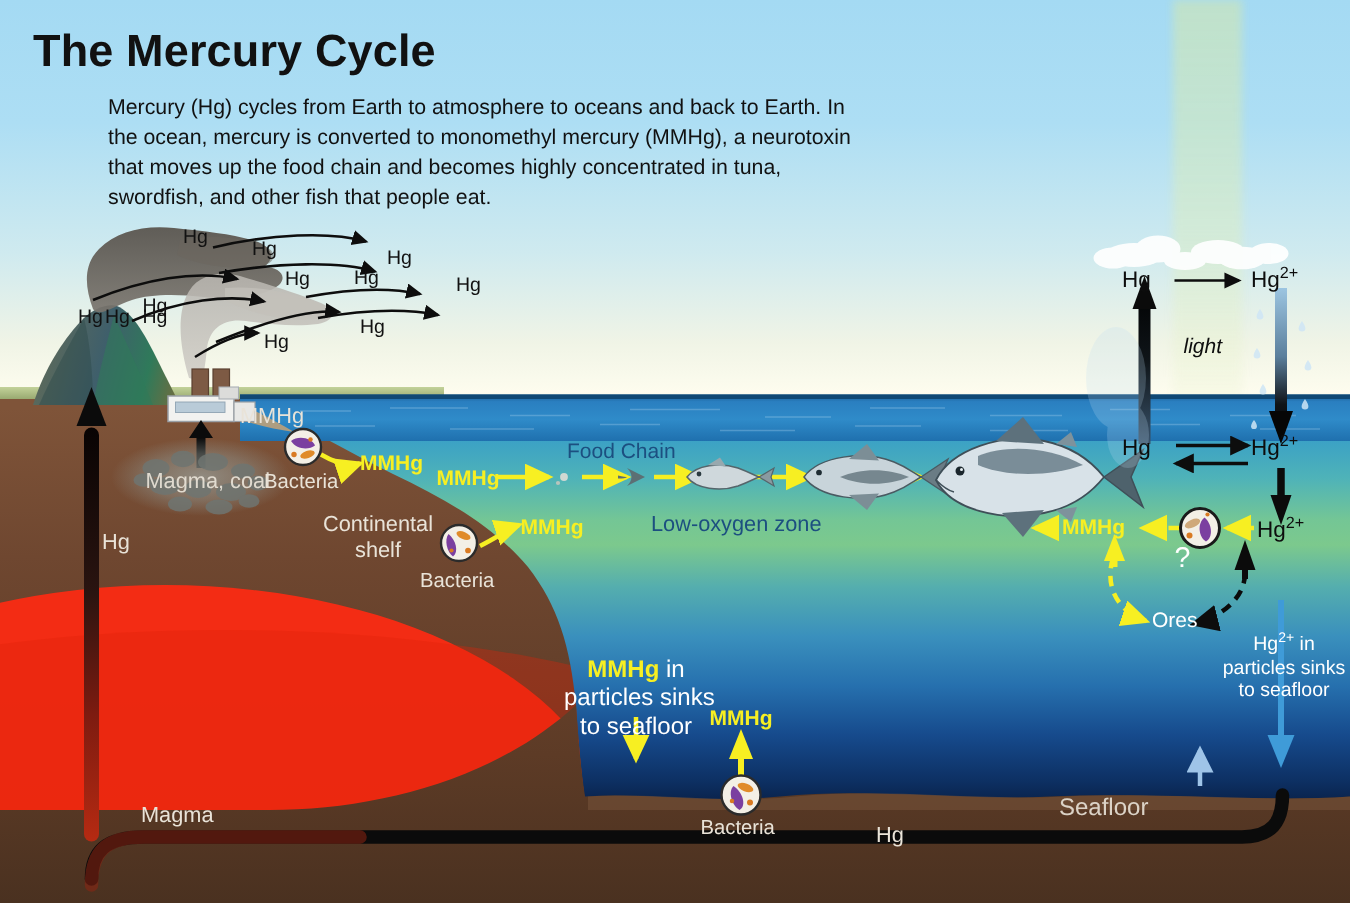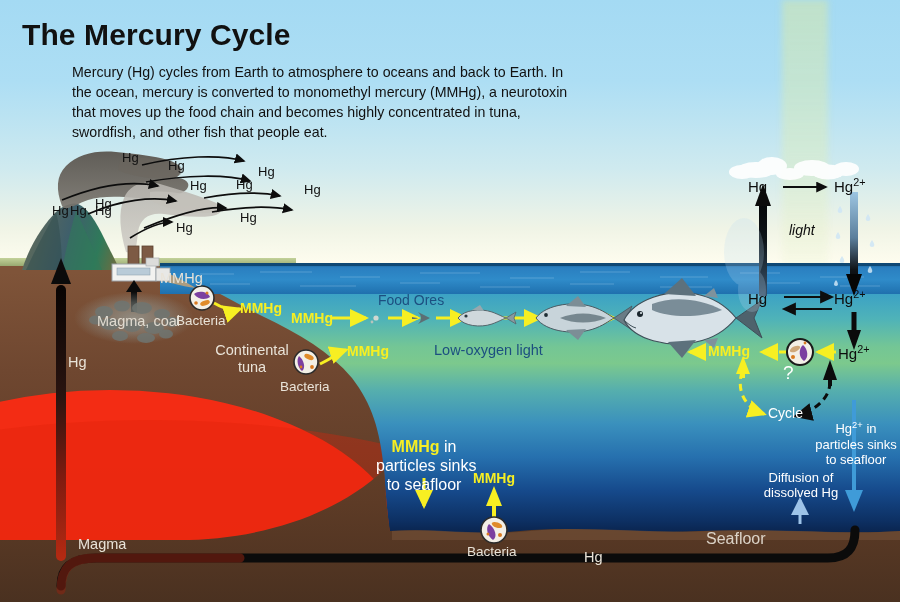--- a/index.html
+++ b/index.html
@@ -369,56 +369,52 @@
 
   <div class="t blk" style="left:748px;top:178px;font-size:15px">Hg</div>
   <div class="t blk" style="left:834px;top:176px;font-size:15px"><span>Hg</span><sup>2+</sup></div>
   <div class="t blk" style="left:789px;top:222px;font-size:14px;font-style:italic">light</div>
 
   <div class="t blk" style="left:748px;top:290px;font-size:15px">Hg</div>
   <div class="t blk" style="left:834px;top:288px;font-size:15px"><span>Hg</span><sup>2+</sup></div>
   <div class="t blk" style="left:838px;top:343px;font-size:15px"><span>Hg</span><sup>2+</sup></div>
   <div class="t ylw" style="left:708px;top:343px;font-size:14px">MMHg</div>
   <div class="t cyanw" style="left:783px;top:362px;font-size:19px">?</div>
-  <div class="t cyanw" style="left:768px;top:405px;font-size:14px">Cycle</div>
+  <div class="t cyanw" style="left:768px;top:405px;font-size:14px">Ores</div>
 
   <div class="t cyanw ctr" style="left:808px;top:420px;width:96px;font-size:13px">
     <span>Hg</span><sup>2+</sup><span> in</span><br>
     <span>particles sinks</span><br>
     <span>to seafloor</span>
   </div>
 
-  <div class="t cyanw ctr" style="left:746px;top:470px;width:110px;font-size:13px">
-    <span>Diffusion of</span><br>
-    <span>dissolved Hg</span>
-  </div>
-
-  <div class="t blu" style="left:378px;top:292px;font-size:14px">Food Ores</div>
-  <div class="t blu" style="left:434px;top:342px;font-size:14.5px">Low-oxygen light</div>
+
+  <div class="t blu" style="left:378px;top:292px;font-size:14px">Food Chain</div>
+  <div class="t blu" style="left:434px;top:342px;font-size:14.5px">Low-oxygen zone</div>
 
   <div class="t ylw" style="left:240px;top:300px;font-size:14px">MMHg</div>
   <div class="t ylw" style="left:291px;top:310px;font-size:14px">MMHg</div>
   <div class="t ylw" style="left:347px;top:343px;font-size:14px">MMHg</div>
   <div class="t ylw" style="left:473px;top:470px;font-size:14px">MMHg</div>
 
   <div class="t ctr" style="left:376px;top:438px;width:96px;font-size:16px;color:#ffffff">
     <span class="ylw">MMHg</span>
     <span>in</span><br>
     <span>particles sinks</span><br>
     <span>to seafloor</span>
   </div>
 
   <div class="t wht" style="left:160px;top:270px;font-size:14.5px">MMHg</div>
   <div class="t wht" style="left:97px;top:313px;font-size:14.5px;opacity:.92">Magma, coal</div>
   <div class="t wht ctr" style="left:192px;top:342px;width:120px;font-size:14.5px">
     <span>Continental</span><br>
-    <span>tuna</span>
+    <span>shelf</span>
   </div>
   <div class="t wht" style="left:68px;top:354px;font-size:14.5px">Hg</div>
-  <div class="t wht" style="left:78px;top:536px;font-size:14.5px">Magma</div>
+  <div class="t wht" style="left:94px;top:536px;font-size:14.5px">Magma</div>
   <div class="t wht" style="left:706px;top:530px;font-size:16px;opacity:.9">Seafloor</div>
   <div class="t wht" style="left:584px;top:549px;font-size:14.5px">Hg</div>
 
   <div class="t wht" style="left:176px;top:313px;font-size:13.5px">Bacteria</div>
   <div class="t wht" style="left:280px;top:379px;font-size:13.5px">Bacteria</div>
   <div class="t wht" style="left:467px;top:544px;font-size:13.5px">Bacteria</div>
 
 </div>
 
 </body></html>

